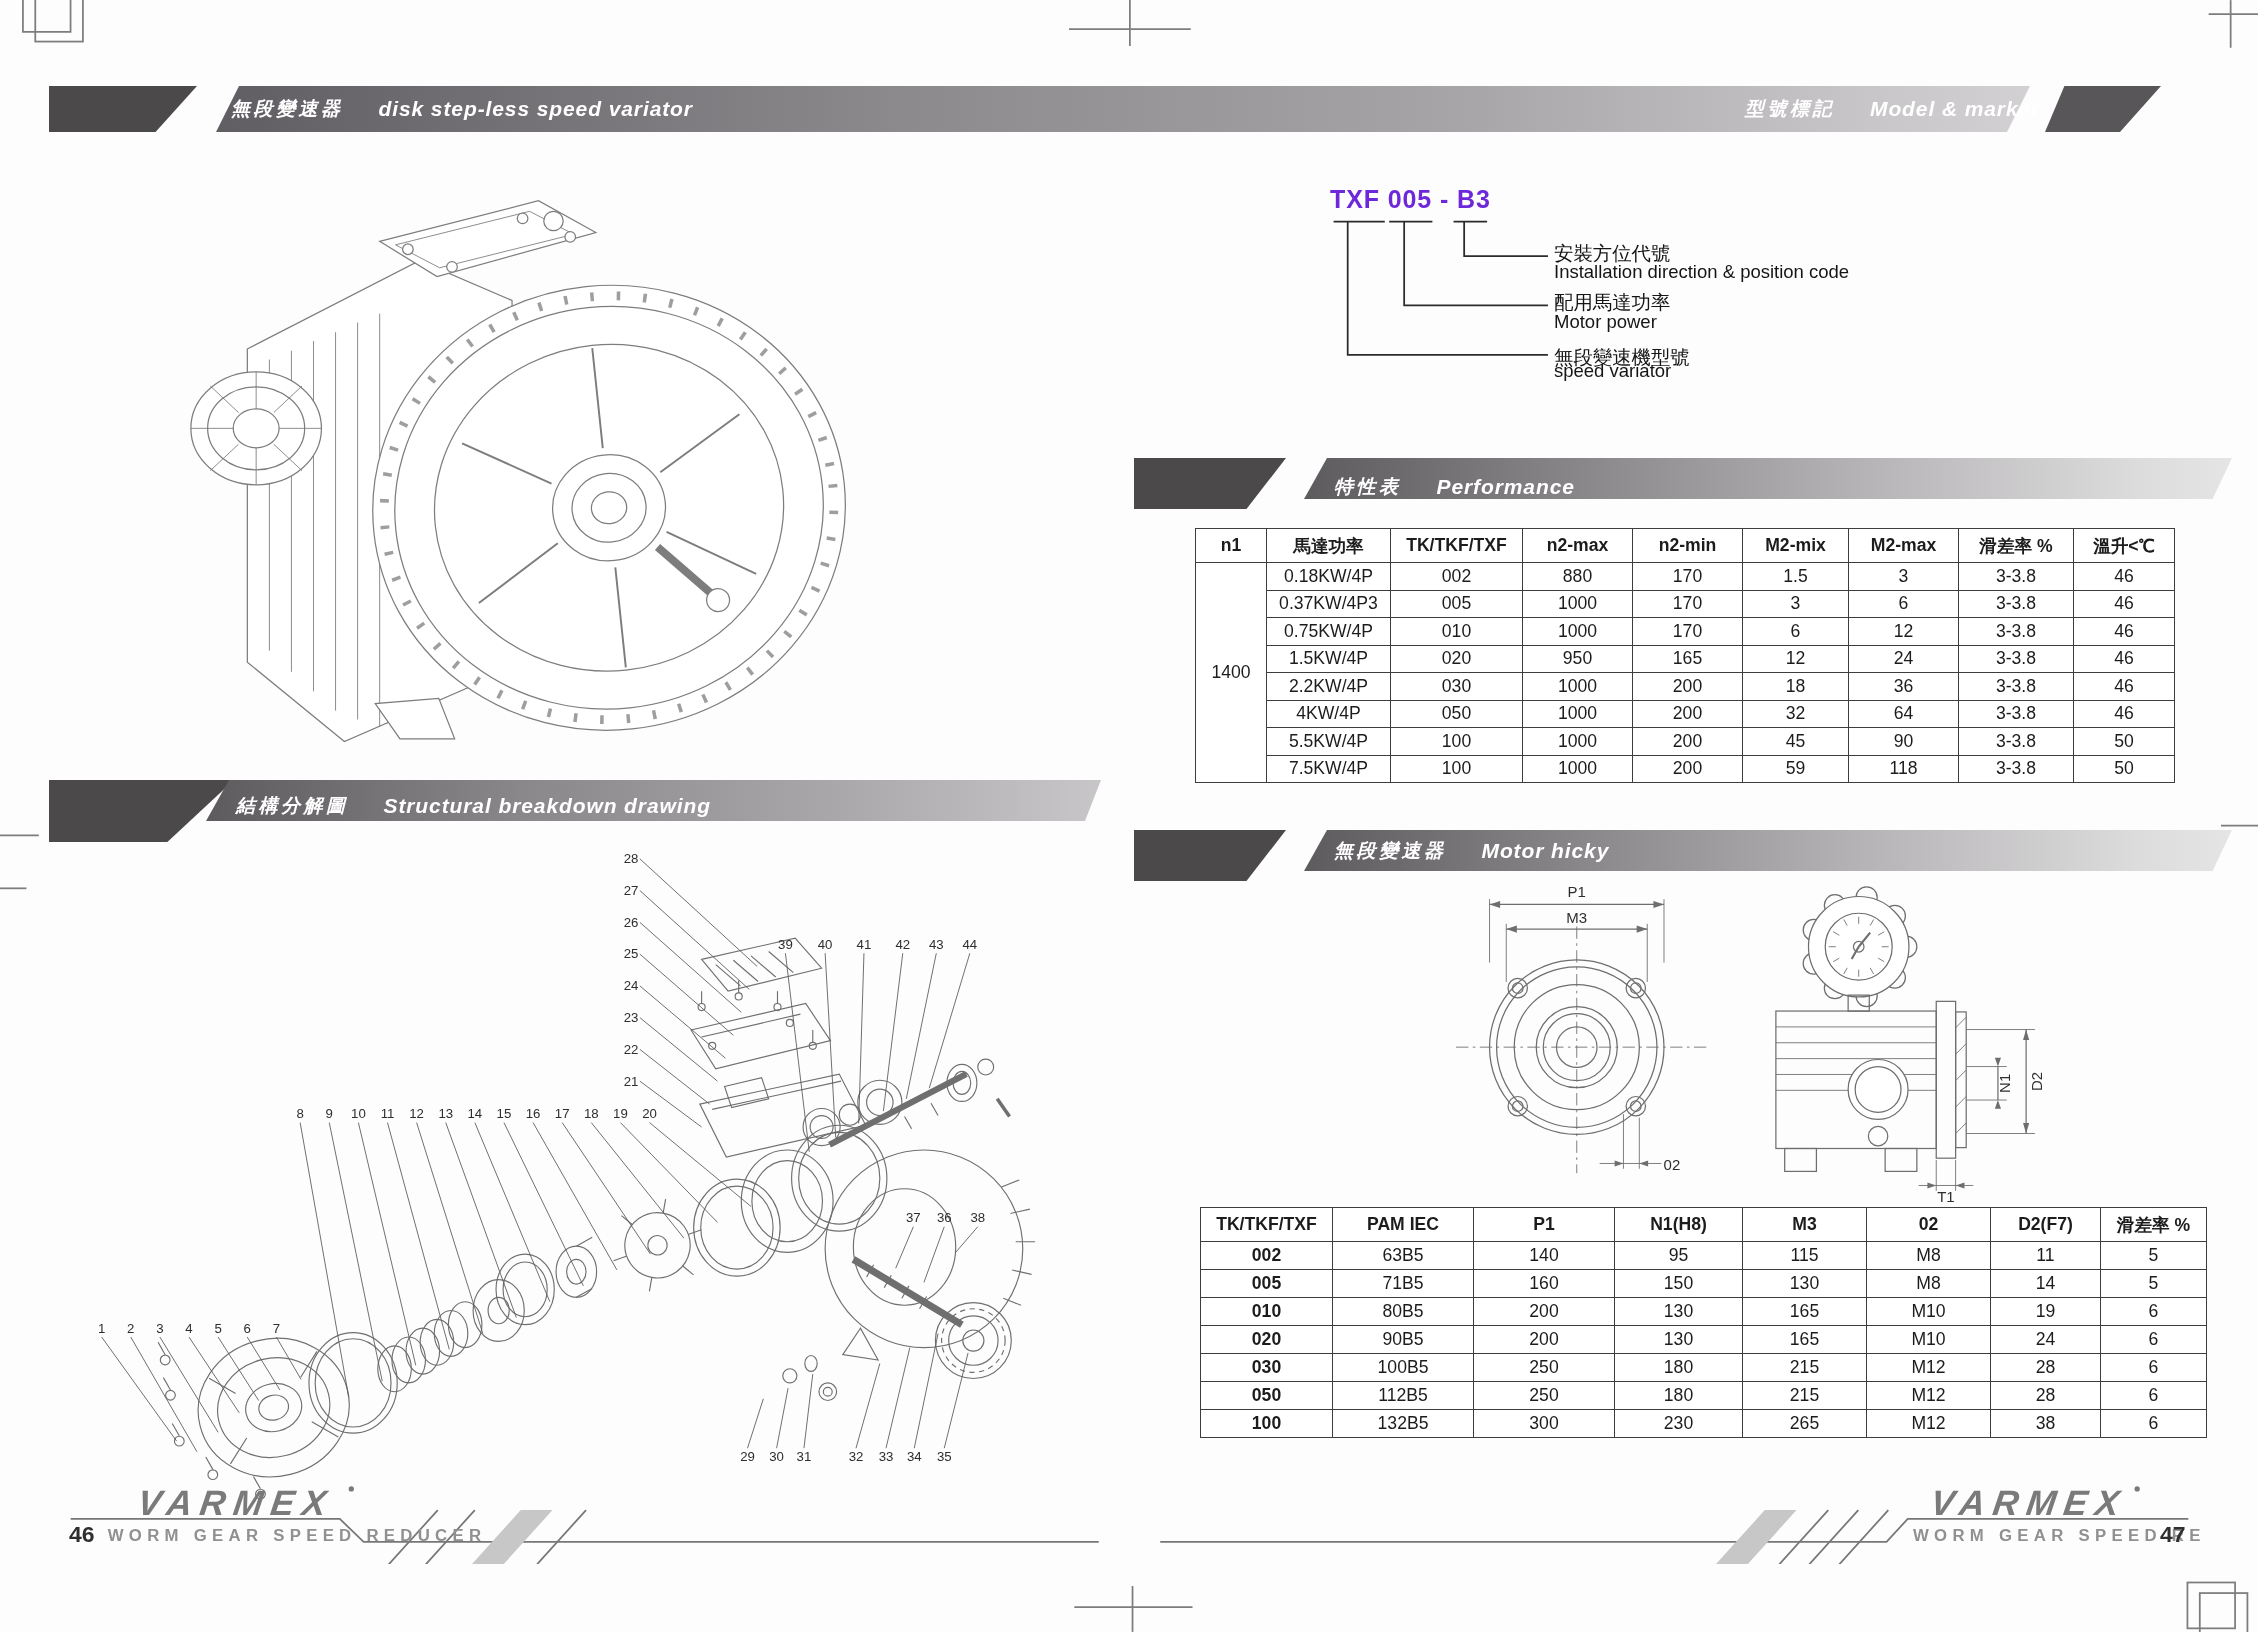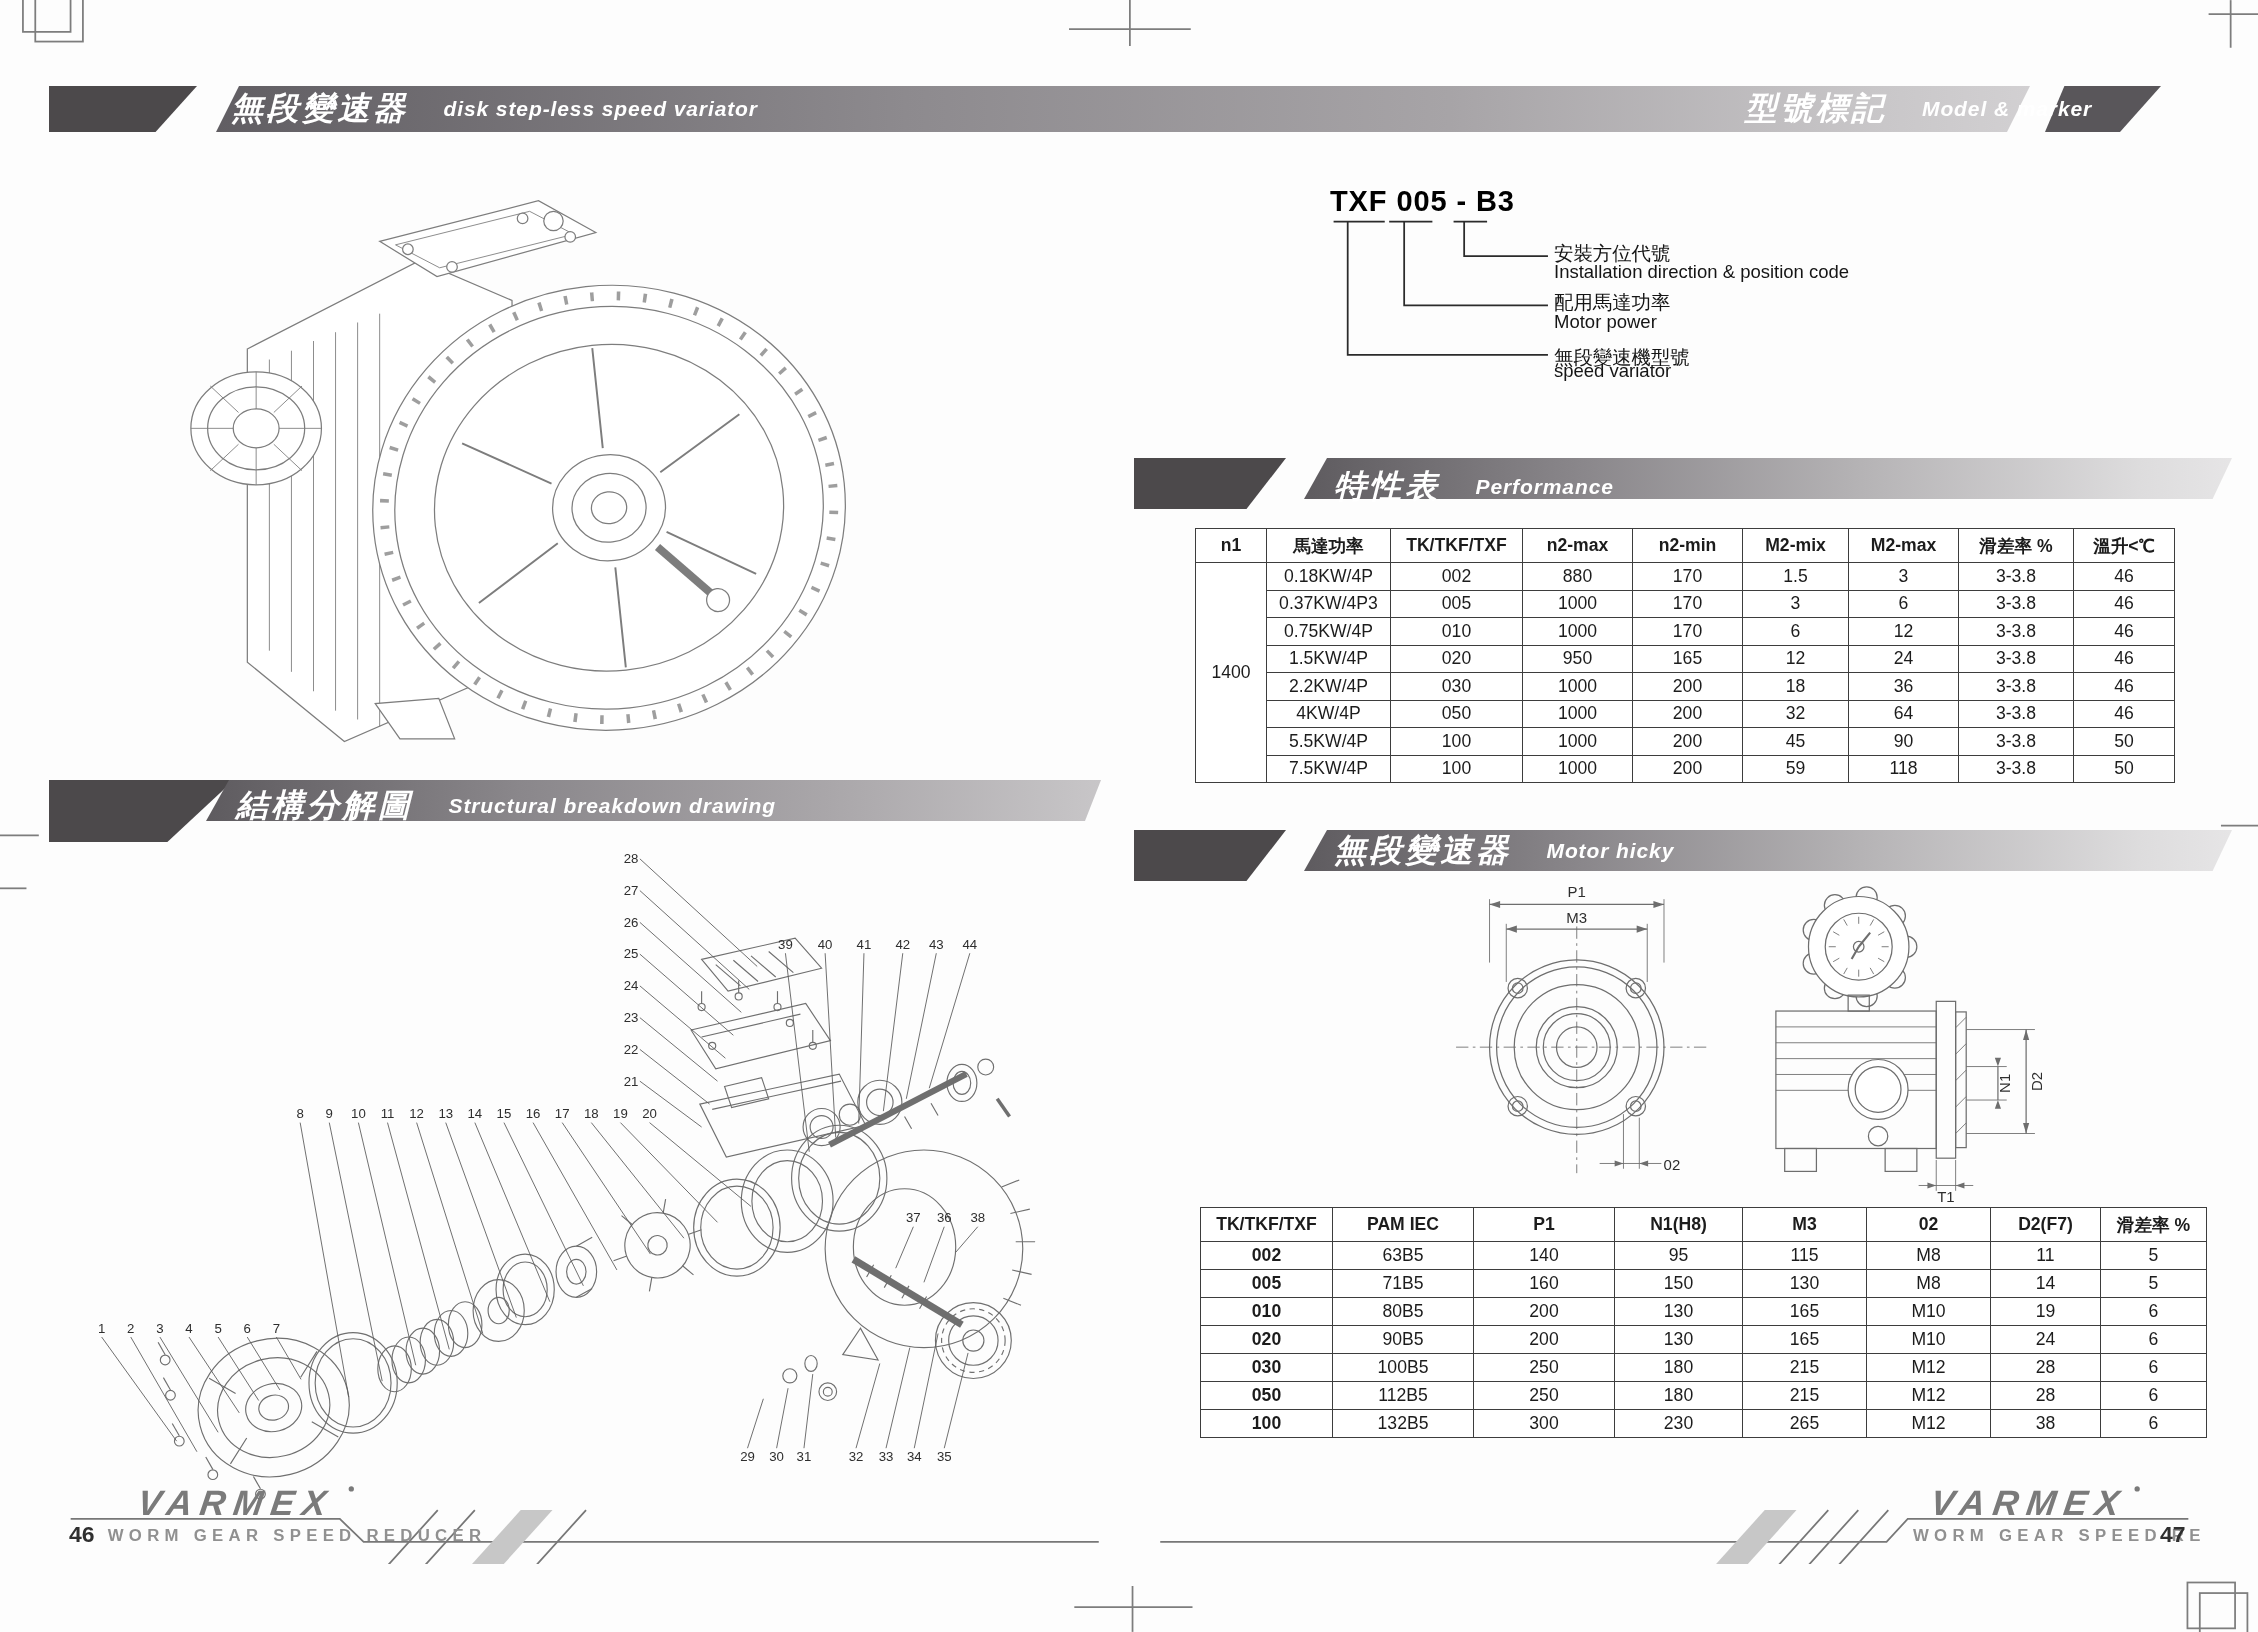--- a/index.html
+++ b/index.html
@@ -2,27 +2,27 @@
 <html style="font-size:14px"><head>
 <meta charset="utf-8">
 <style>
   html,body{margin:0;padding:0}
   body{width:2258px;height:1632px;position:relative;background:#fdfdfd;
        font-family:"Liberation Sans",sans-serif;overflow:hidden;color:#1d1d1d}
   
   .wedge{position:absolute;background:#4c494b}
   .band{position:absolute}
   .band-text{position:absolute;display:flex;align-items:center;gap:35px;z-index:3;white-space:nowrap}
-  .zh{font-weight:bold;font-style:italic;color:#fff;font-size:32px;letter-spacing:3.5px}
+  .zh{font-weight:bold;font-style:italic;color:#fff;font-size:19px;letter-spacing:3.5px}
   .en{font-weight:bold;font-style:italic;color:#fff;font-size:21px;letter-spacing:0.9px}
   .band-top{background:linear-gradient(90deg,#615e63,#8d8a8e 38%,#a7a4a7 68%,#c9c7c9 92%,#d2d0d2)}
   .band-right{background:linear-gradient(90deg,#5e5b5f,#8a878b 30%,#b5b3b5 60%,#dddcdd 90%,#e6e5e6)}
   .band-struct{background:linear-gradient(90deg,#5e5b5f,#8a878b 35%,#aaa7aa 70%,#c8c6c8)}
   
-  .code{position:absolute;left:1330px;top:185px;font-size:29px;font-weight:bold;color:#000000;letter-spacing:0.9px}
+  .code{position:absolute;left:1330px;top:185px;font-size:25px;font-weight:bold;color:#6d28d9;letter-spacing:0.9px}
   .mlabel-zh{position:absolute;font-size:19.4px;color:#151515}
   .mlabel-en{position:absolute;font-size:18.5px;color:#151515}
   
   table{border-collapse:collapse;position:absolute;table-layout:fixed;background:#fff}
   th,td{border:1.8px solid #3d3d3d;text-align:center;vertical-align:middle;color:#1c1c1c;padding:0;
         font-family:"Liberation Sans",sans-serif}
   th{font-weight:bold}
   .perf{left:1195px;top:528px;width:979px;font-size:17.6px}
   .perf th{height:33px}
   .perf td{height:26.5px}

